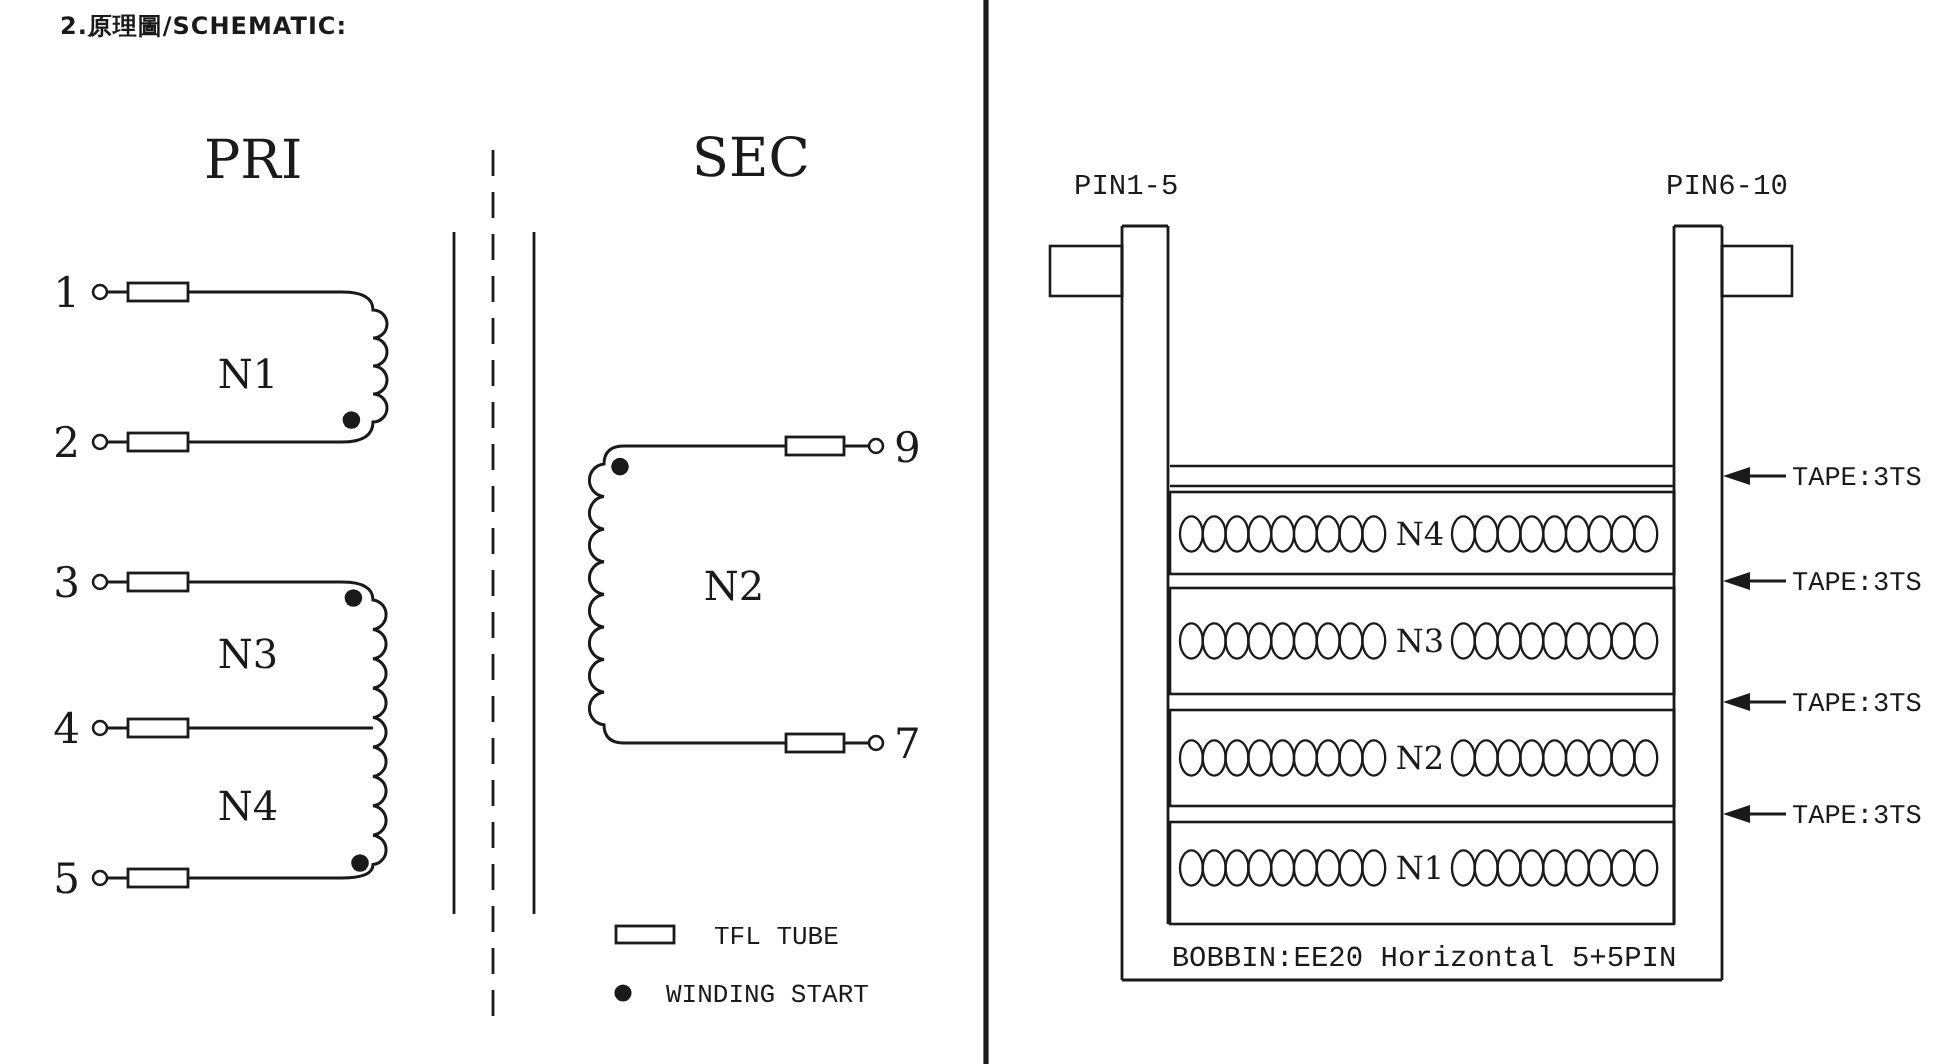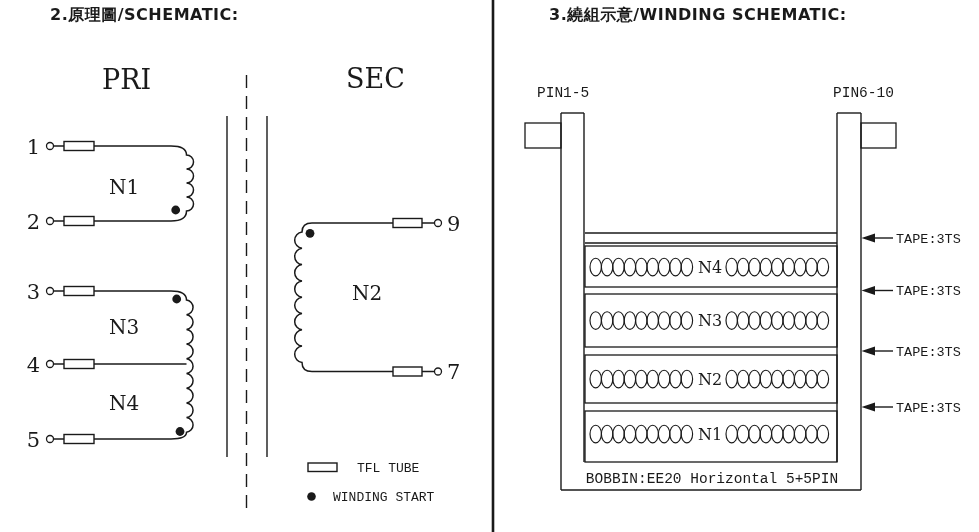--- a/index.html
+++ b/index.html
@@ -6,22 +6,22 @@
   html,body { margin:0; padding:0; background:#e8e8e8; }
   .canvas {
     position:relative; width:979px; height:532px;
     background:var(--paper); color:var(--ink);
     overflow:hidden;
     font-family:"DejaVu Sans", sans-serif;
   }
   .section-title {
     position:absolute; top:5px;
     font-family:"DejaVu Sans", sans-serif;
-    font-weight:700; font-size:16px; letter-spacing:0.5px;
-    color:var(--ink); white-space:nowrap;margin-left:20px;
+    font-weight:700; font-size:12px; letter-spacing:0.5px;
+    color:var(--ink); white-space:nowrap;
   }
   .title-left  { left:30px; }
   .title-right { left:529px; }
   svg.draw { position:absolute; left:0; top:0; }
   svg.draw text { fill:var(--ink); }
   .t-serif { font-family:"DejaVu Serif","Liberation Serif",serif; }
   .t-mono  { font-family:"Liberation Mono","DejaVu Sans Mono",monospace; }
   .ln   { stroke:currentColor; stroke-width:1.4; fill:none; }
   .lnbx { stroke:currentColor; stroke-width:1.3; fill:none; }
   .coil { stroke:currentColor; stroke-width:1.5; fill:none; }
@@ -31,21 +31,20 @@
   .pinc { stroke:currentColor; stroke-width:1.3; fill:var(--paper); }
   .divider { stroke:currentColor; stroke-width:2.6; }
 </style>
 </head>
 <body>
 
 <div class="canvas">
 
   <div class="section-title title-left">2.原理圖/SCHEMATIC:</div>
 
-  <div class="section-title title-right">3.繞組示意/WINDING SCHEMATIC:</div>
 
   <svg class="draw" width="979" height="532" viewBox="0 0 979 532">
 
     <defs>
       <g id="coil9">
         <ellipse class="turn" cx="5.7" cy="0" rx="5.7" ry="8.8"></ellipse>
         <ellipse class="turn" cx="17.1" cy="0" rx="5.7" ry="8.8"></ellipse>
         <ellipse class="turn" cx="28.5" cy="0" rx="5.7" ry="8.8"></ellipse>
         <ellipse class="turn" cx="39.9" cy="0" rx="5.7" ry="8.8"></ellipse>
         <ellipse class="turn" cx="51.3" cy="0" rx="5.7" ry="8.8"></ellipse>

